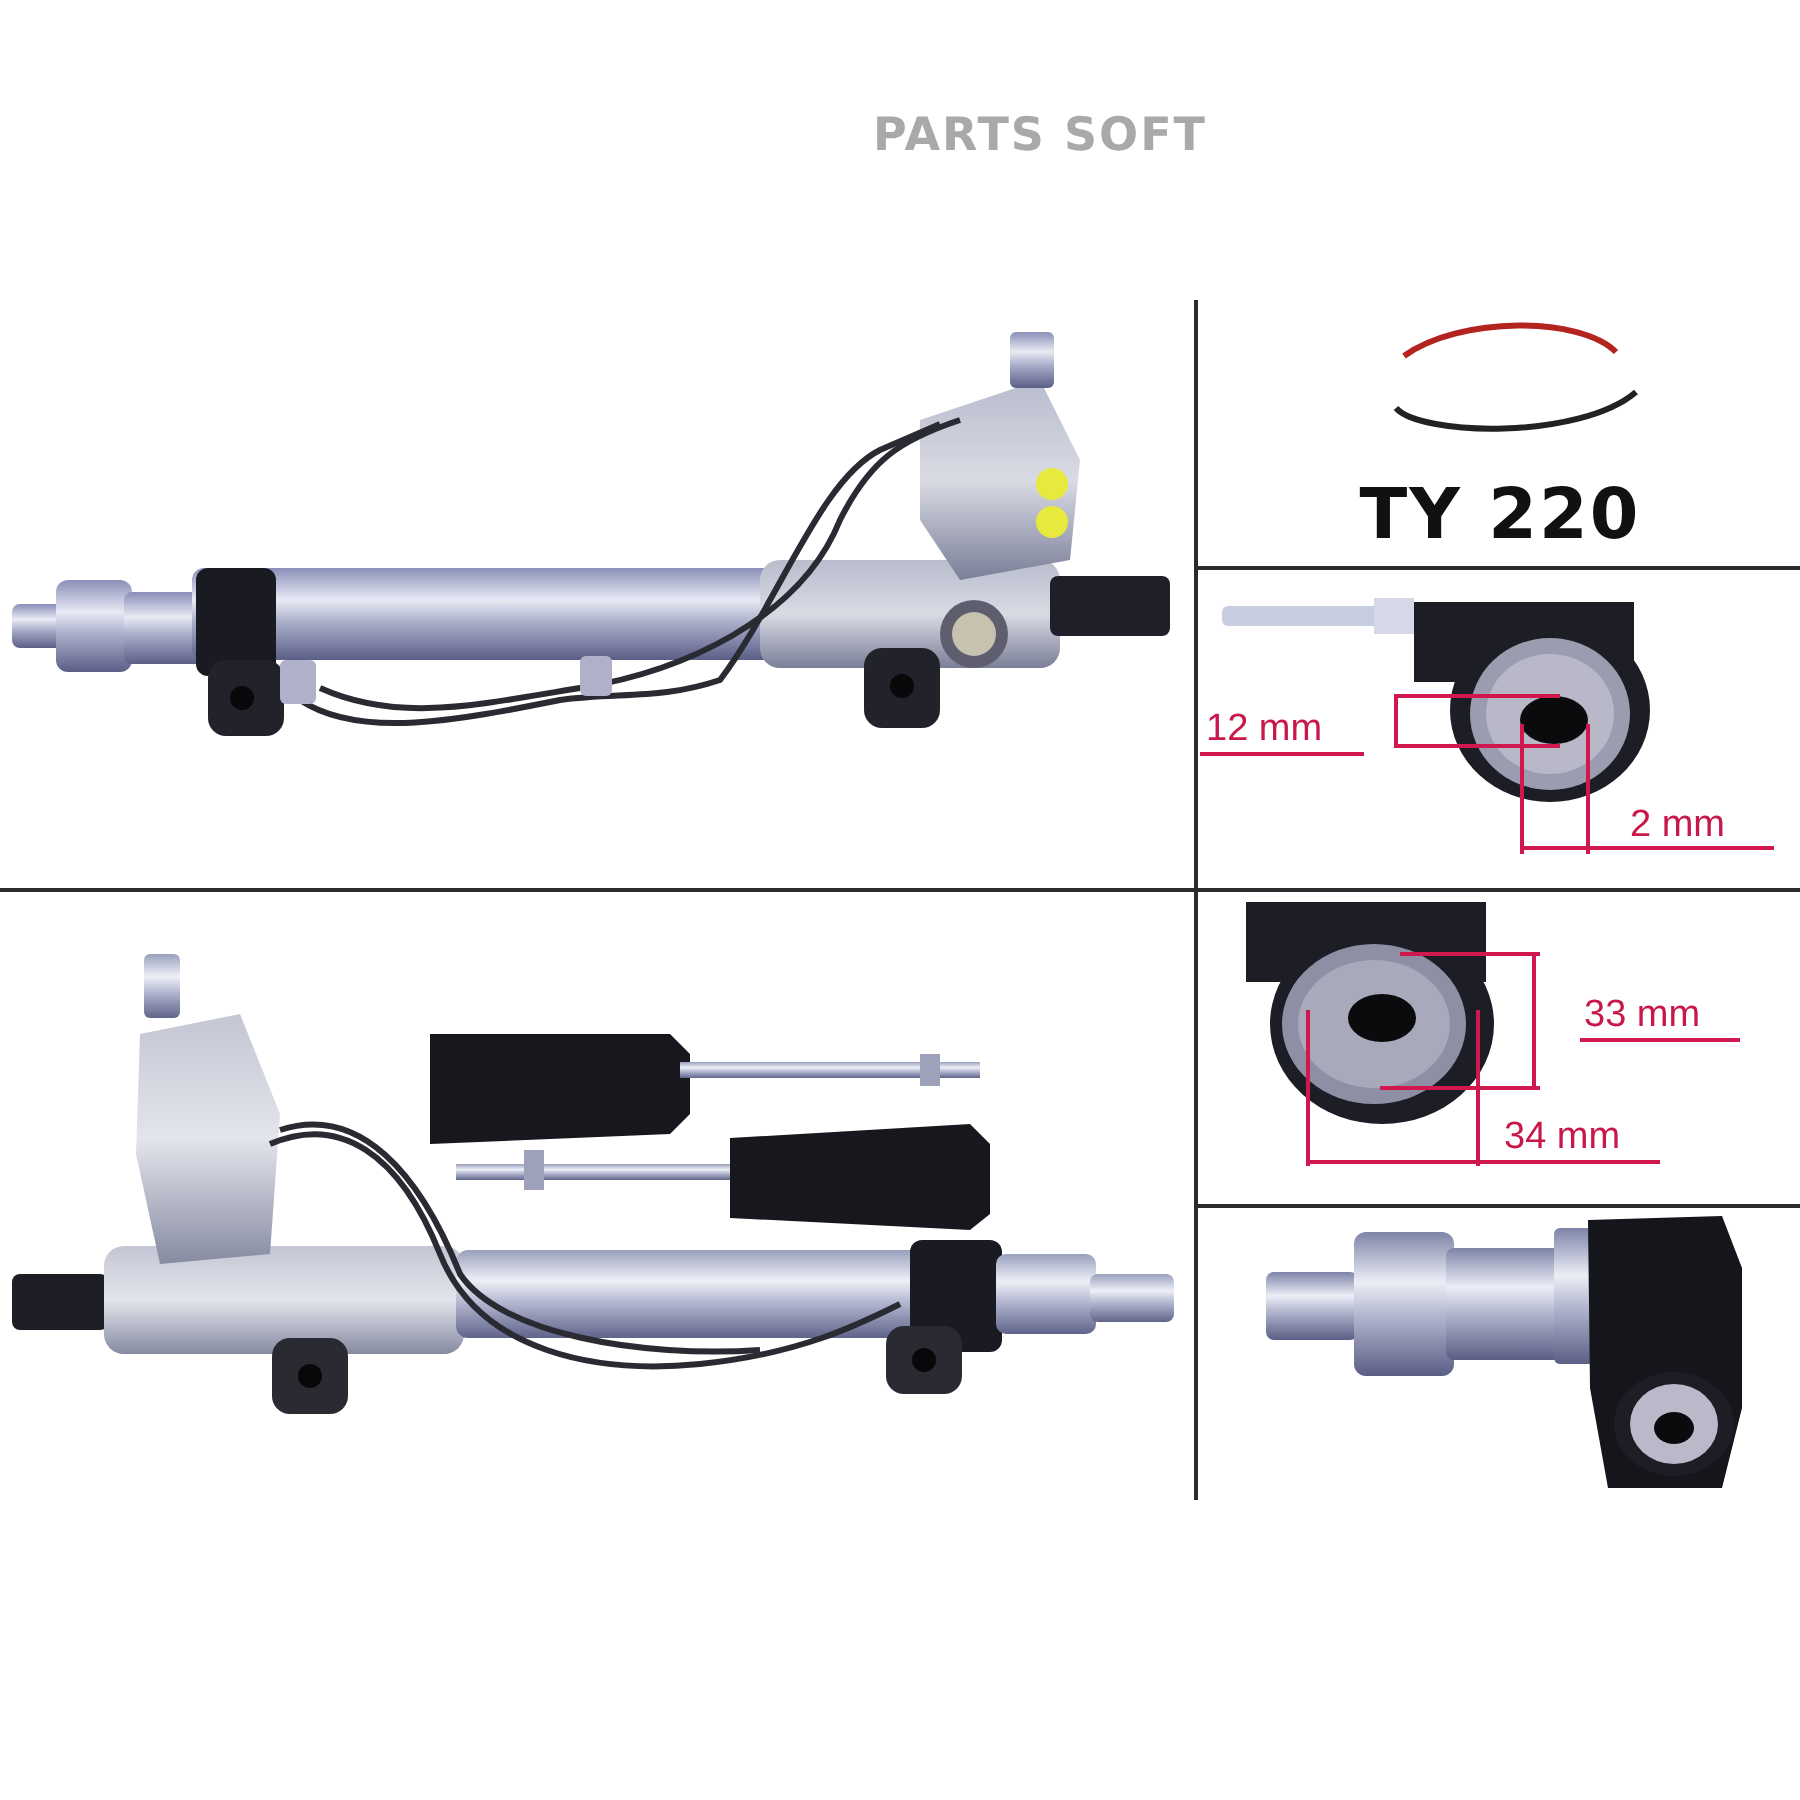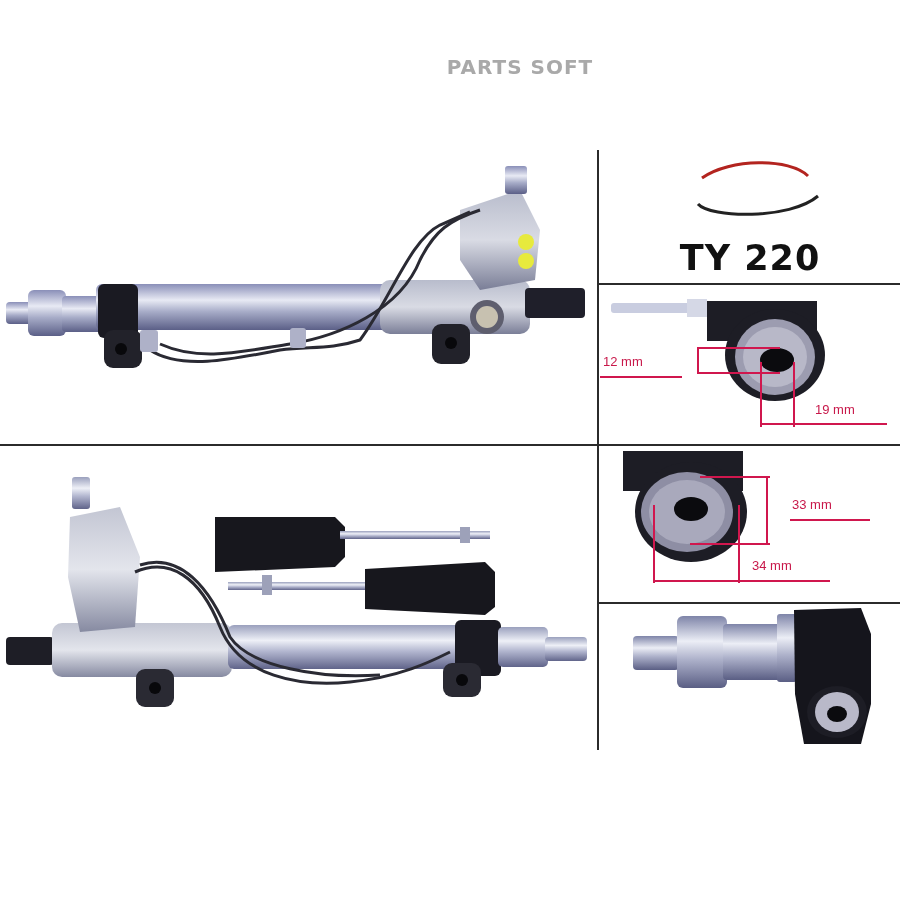--- a/index.html
+++ b/index.html
@@ -1,26 +1,26 @@
 <!DOCTYPE html>
 <html><head>
 <meta charset="utf-8">
 <style>
   html,body{margin:0;padding:0;background:#fff;}
   body{width:900px;height:900px;position:relative;overflow:hidden;font-family:"Liberation Sans",sans-serif;}
   .abs{position:absolute;}
-  .watermark{left:0;width:900px;top:55px;text-align:center;font-family:"DejaVu Sans",sans-serif;font-weight:bold;font-size:20px;color:#a9a9a9;letter-spacing:1px;padding-left:140px;box-sizing:border-box;}
+  .watermark{left:0;width:900px;top:55px;text-align:center;font-family:"DejaVu Sans",sans-serif;font-weight:bold;font-size:23px;color:#a9a9a9;letter-spacing:1px;padding-left:140px;box-sizing:border-box;}
   .line-v{background:#2b2b2b;width:2px;}
   .line-h{background:#2b2b2b;height:2px;}
   .brand{left:680px;top:160px;width:150px;height:60px;}
   .brand-text{position:absolute;left:10px;top:8px;font-family:"Liberation Sans",sans-serif;font-weight:bold;font-size:40px;letter-spacing:-1px;line-height:44px;}
   .brand-text .r{color:#b3241f;}
   .brand-text .k{color:#222;}
   .partno{left:600px;width:300px;top:238px;text-align:center;font-family:"DejaVu Sans",sans-serif;font-weight:bold;font-size:35px;color:#111;box-sizing:border-box;letter-spacing:1px;}
-  .dim{font-family:"Liberation Sans",sans-serif;font-size:13px;color:#c8184a;}
+  .dim{font-family:"Liberation Sans",sans-serif;font-size:19px;color:#c8184a;}
   .dimline{background:#d0174e;}
   svg{display:block;}
 </style>
 </head>
 <body>
 
 <div class="abs watermark">PARTS SOFT</div>
 
 <div class="abs line-v" style="left:597px;top:150px;height:600px;"></div>
 <div class="abs line-h" style="left:0;top:444px;width:900px;"></div>
@@ -143,21 +143,21 @@
   </svg>
 </div>
 <div class="abs dimline" style="left:697px;top:347px;width:83px;height:2px;"></div>
 <div class="abs dimline" style="left:697px;top:372px;width:83px;height:2px;"></div>
 <div class="abs dimline" style="left:697px;top:349px;width:2px;height:23px;"></div>
 <div class="abs dimline" style="left:600px;top:376px;width:82px;height:2px;"></div>
 <div class="abs dim" style="left:603px;top:354px;">12 mm</div>
 <div class="abs dimline" style="left:760px;top:362px;width:2px;height:65px;"></div>
 <div class="abs dimline" style="left:793px;top:362px;width:2px;height:65px;"></div>
 <div class="abs dimline" style="left:762px;top:423px;width:125px;height:2px;"></div>
-<div class="abs dim" style="left:815px;top:402px;">19 mm</div>
+<div class="abs dim" style="left:815px;top:402px;">2 mm</div>
 
 <div class="abs" style="left:599px;top:447px;width:301px;height:154px;">
   <svg width="301" height="154" viewBox="0 0 301 154">
     <rect x="24" y="4" width="120" height="40" fill="#1d1d25"></rect>
     <ellipse cx="92" cy="65" rx="56" ry="50" fill="#1d1d25"></ellipse>
     <ellipse cx="88" cy="65" rx="46" ry="40" fill="#8e8ea4"></ellipse>
     <ellipse cx="88" cy="65" rx="38" ry="32" fill="#a9a9bc"></ellipse>
     <ellipse cx="92" cy="62" rx="17" ry="12" fill="#0b0b0e"></ellipse>
   </svg>
 </div>

